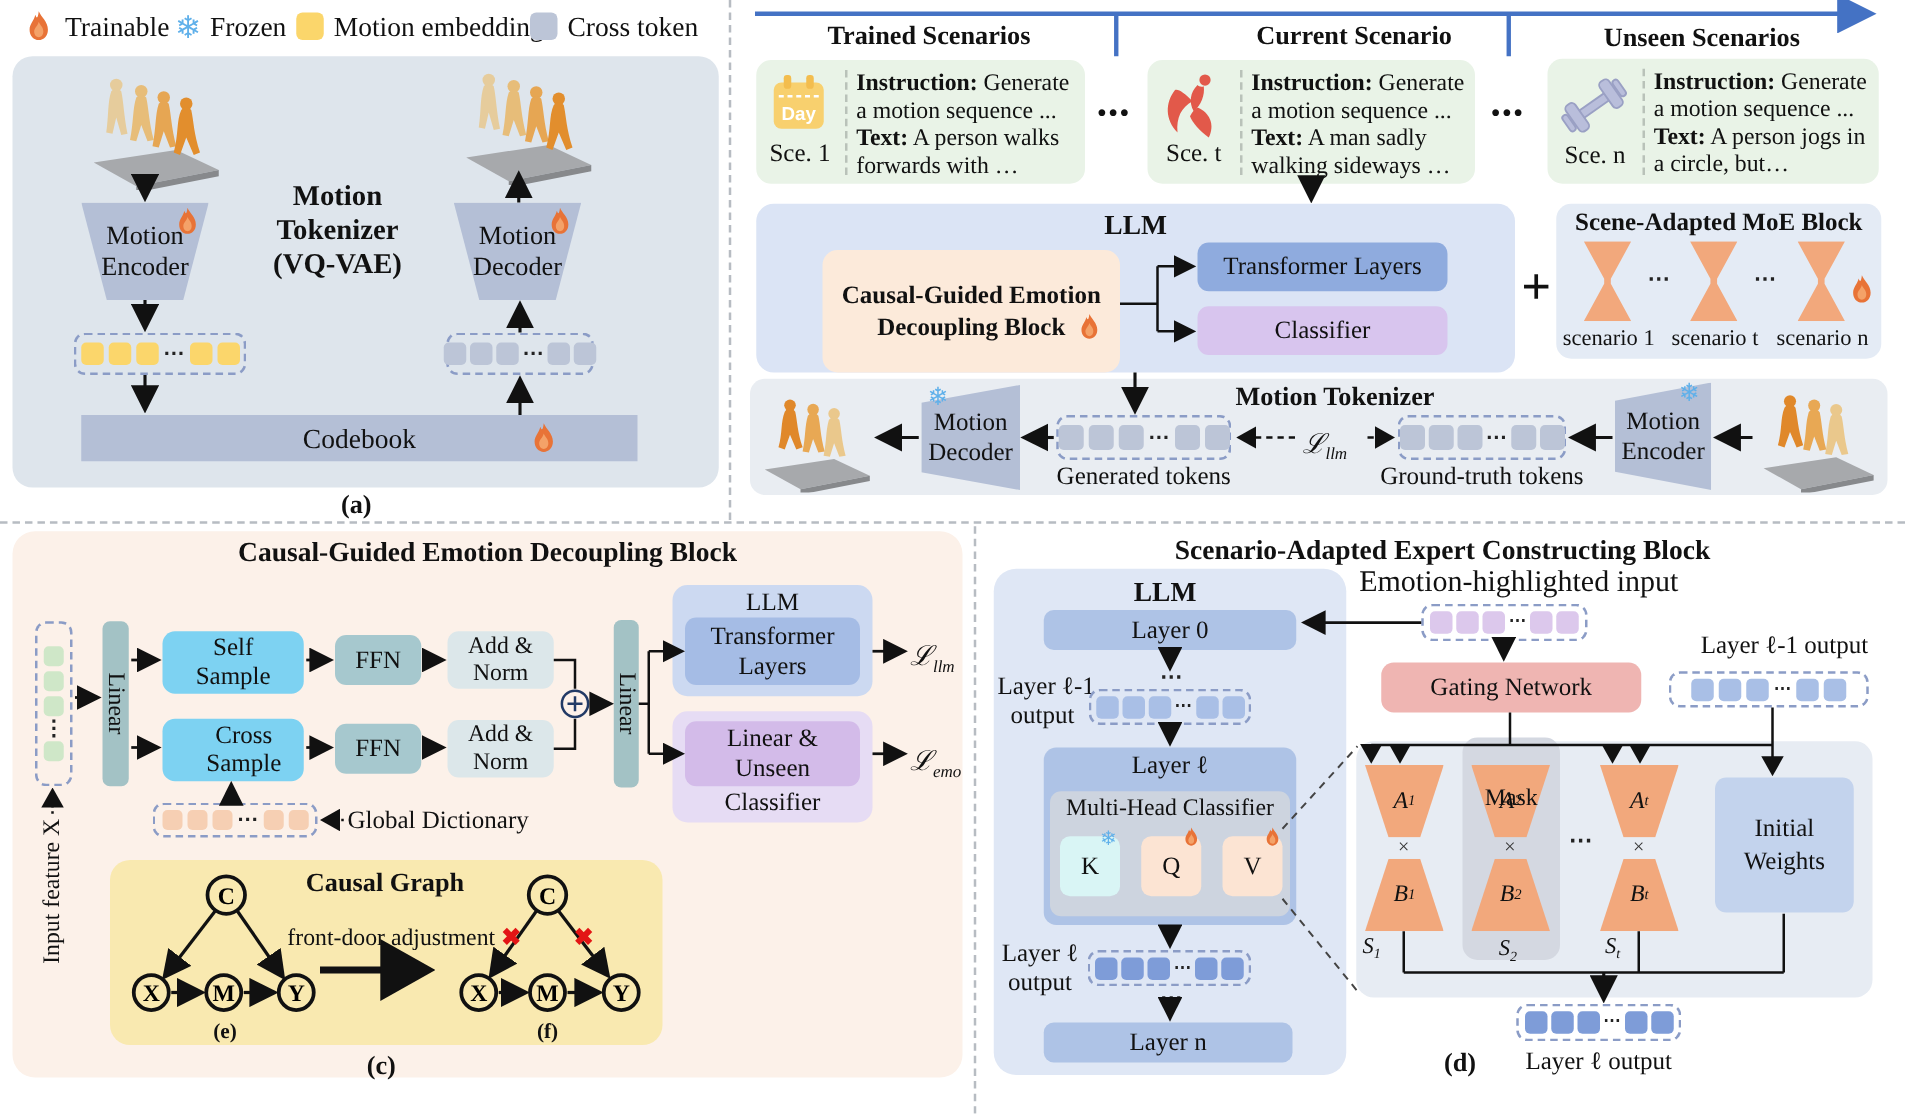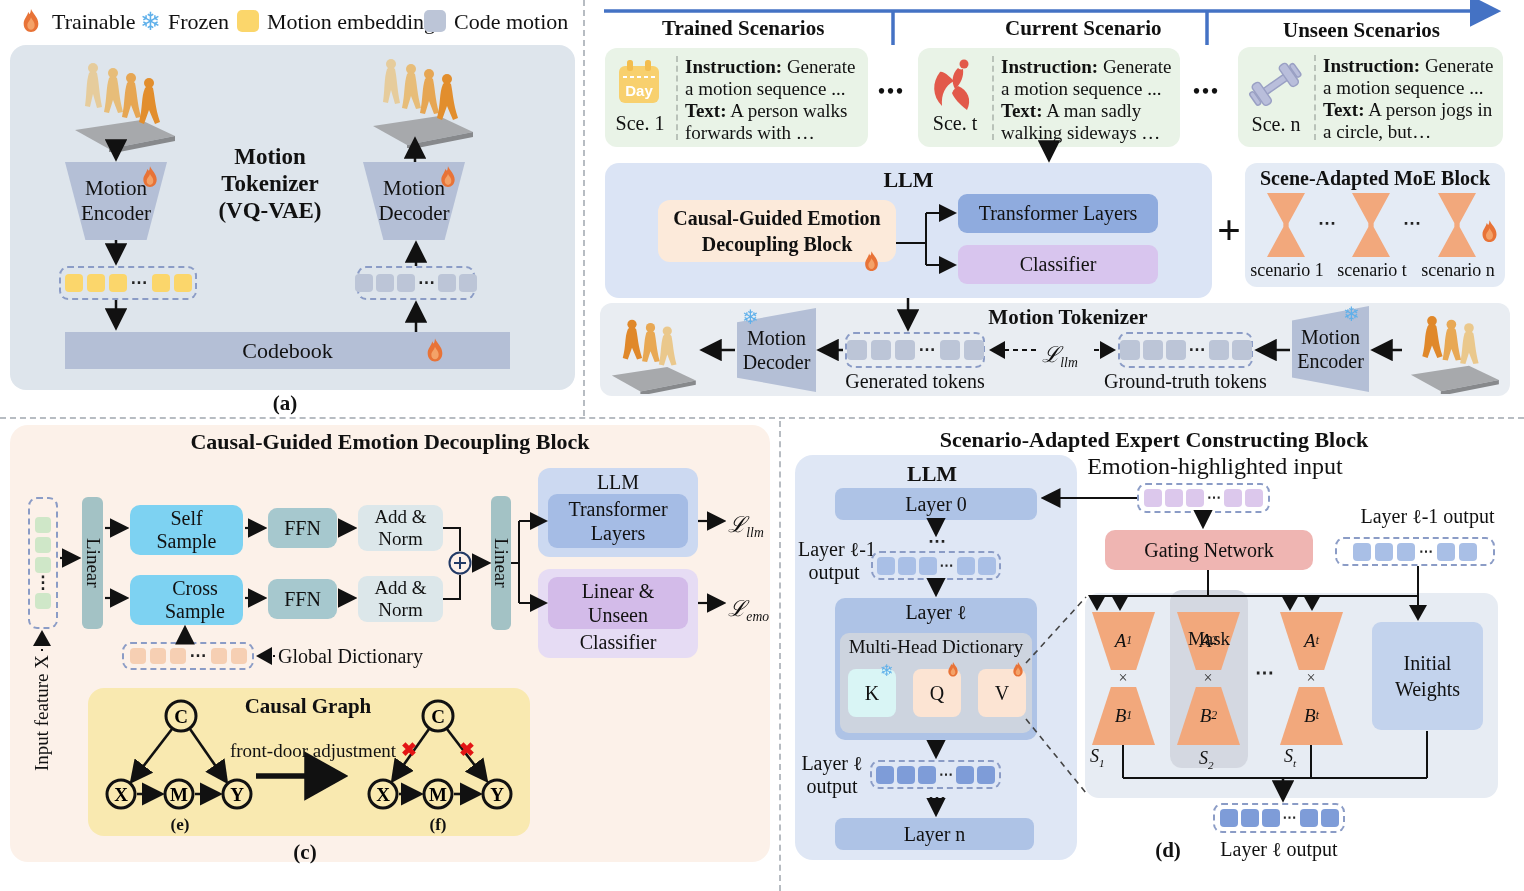--- a/index.html
+++ b/index.html
@@ -49,21 +49,21 @@
     <span class="flame" style="left:2px;top:2px;width:22px;height:26px;"><svg width="22" height="26" viewBox="0 0 24 28">
           <path d="M12 1 C14 6 20 10 20 17 C20 22.5 16.4 26 12 26 C7.6 26 4 22.5 4 17 C4 12 8 9 9 4 C10 7 11.2 8 12 1 Z" fill="#e87337"></path>
           <path d="M12 10 C13 13 16 14.5 16 18.5 C16 21.5 14.2 23.5 12 23.5 C9.8 23.5 8 21.5 8 18.5 C8 15.5 11 14 12 10 Z" fill="#f4a268"></path>
         </svg></span>
     <span class="abs nw" style="left:34px;top:3px;font-size:22px;">Trainable</span>
     <span class="snow" style="left:122px;top:1px;font-size:25px;">❄</span>
     <span class="abs nw" style="left:150px;top:3px;font-size:22px;">Frozen</span>
     <span class="abs" style="left:219px;top:4px;width:22px;height:22px;border-radius:5px;background:#fbd66b;"></span>
     <span class="abs nw" style="left:249px;top:3px;font-size:22px;">Motion embedding</span>
     <span class="abs" style="left:406px;top:4px;width:22px;height:22px;border-radius:5px;background:#bcc5d7;"></span>
-    <span class="abs nw" style="left:436px;top:3px;font-size:22px;">Code motion</span>
+    <span class="abs nw" style="left:436px;top:3px;font-size:22px;">Cross token</span>
   </div>
 
   <div class="box panelA" style="left:10px;top:45px;width:565px;height:345px;"></div>
 
   <div class="box" style="left:68px;top:52px;width:112px;height:100px;">
     <svg width="112" height="100" viewBox="0 0 110 100">
       <polygon points="6,78 72,68 106,84 40,97" fill="#a7a9ac"></polygon>
         <polygon points="40,97 106,84 106,89 40,102" fill="#87898c"></polygon>
       <g>
         <g transform="translate(24,42)" opacity="0.5" fill="#eeb54e">
@@ -226,21 +226,21 @@
       <div><b>Instruction:</b><span> Generate</span></div>
       <div><span>a motion sequence ...</span></div>
       <div><b>Text:</b><span> A person jogs in</span></div>
       <div><span>a circle, but…</span></div>
     </div>
   </div>
 
   <div class="box" style="left:605px;top:163px;width:607px;height:135px;background:#dbe4f5;border-radius:14px;">
     <div class="abs ctr b" style="left:0;top:5px;width:100%;height:24px;font-size:22px;">LLM</div>
   </div>
-  <div class="box ctr col b" style="left:658px;top:200px;width:238px;height:62px;background:#fceada;border-radius:12px;font-size:20px;line-height:26px;">
+  <div class="box ctr col b" style="left:658px;top:200px;width:238px;height:98px;background:#fceada;border-radius:12px;font-size:20px;line-height:26px;">
     <span>Causal-Guided Emotion</span>
     <span>Decoupling Block</span>
   </div>
   <span class="flame" style="left:862px;top:250px;width:19px;height:23px;"><svg width="19" height="23" viewBox="0 0 24 28">
         <path d="M12 1 C14 6 20 10 20 17 C20 22.5 16.4 26 12 26 C7.6 26 4 22.5 4 17 C4 12 8 9 9 4 C10 7 11.2 8 12 1 Z" fill="#e87337"></path>
         <path d="M12 10 C13 13 16 14.5 16 18.5 C16 21.5 14.2 23.5 12 23.5 C9.8 23.5 8 21.5 8 18.5 C8 15.5 11 14 12 10 Z" fill="#f4a268"></path>
       </svg></span>
   <div class="box ctr" style="left:958px;top:194px;width:200px;height:39px;background:#8fabde;border-radius:9px;font-size:20px;">
     <span>Transformer Layers</span>
   </div>
@@ -452,21 +452,21 @@
       <span class="tok t18 t-blue"></span>
       <span class="tok t18 t-blue"></span>
     <span class="dots" style="font-size:14px;">⋯</span>
     <span class="tok t18 t-blue"></span>
       <span class="tok t18 t-blue"></span>
   </div>
 
   <div class="box" style="left:835px;top:598px;width:202px;height:142px;background:#aec3e6;border-radius:10px;">
     <div class="abs ctr" style="left:0;top:3px;width:100%;font-size:20px;">Layer ℓ</div>
     <div class="abs" style="left:5px;top:35px;width:192px;height:100px;background:#cdd4df;border-radius:9px;">
-      <div class="abs ctr nw" style="left:0;top:3px;width:100%;font-size:19px;">Multi-Head Dictionary</div>
+      <div class="abs ctr nw" style="left:0;top:3px;width:100%;font-size:19px;">Multi-Head Classifier</div>
       <div class="abs ctr" style="left:8px;top:36px;width:48px;height:48px;background:#d9f5f5;border-radius:8px;font-size:20px;">
         <span>K</span>
       </div>
       <div class="abs ctr" style="left:73px;top:36px;width:48px;height:48px;background:#fce4d3;border-radius:8px;font-size:20px;">
         <span>Q</span>
       </div>
       <div class="abs ctr" style="left:138px;top:36px;width:48px;height:48px;background:#fce4d3;border-radius:8px;font-size:20px;">
         <span>V</span>
       </div>
       <span class="snow" style="left:40px;top:28px;font-size:16px;">❄</span>

